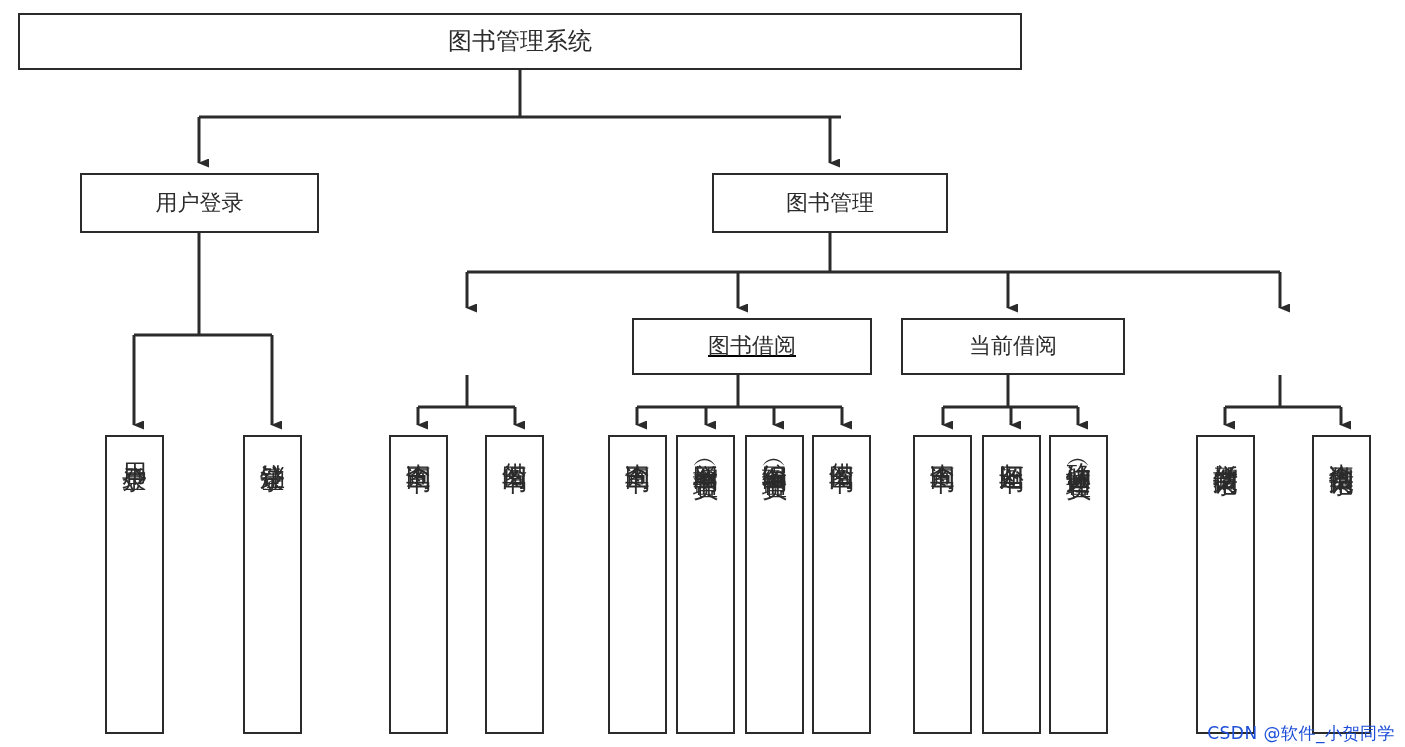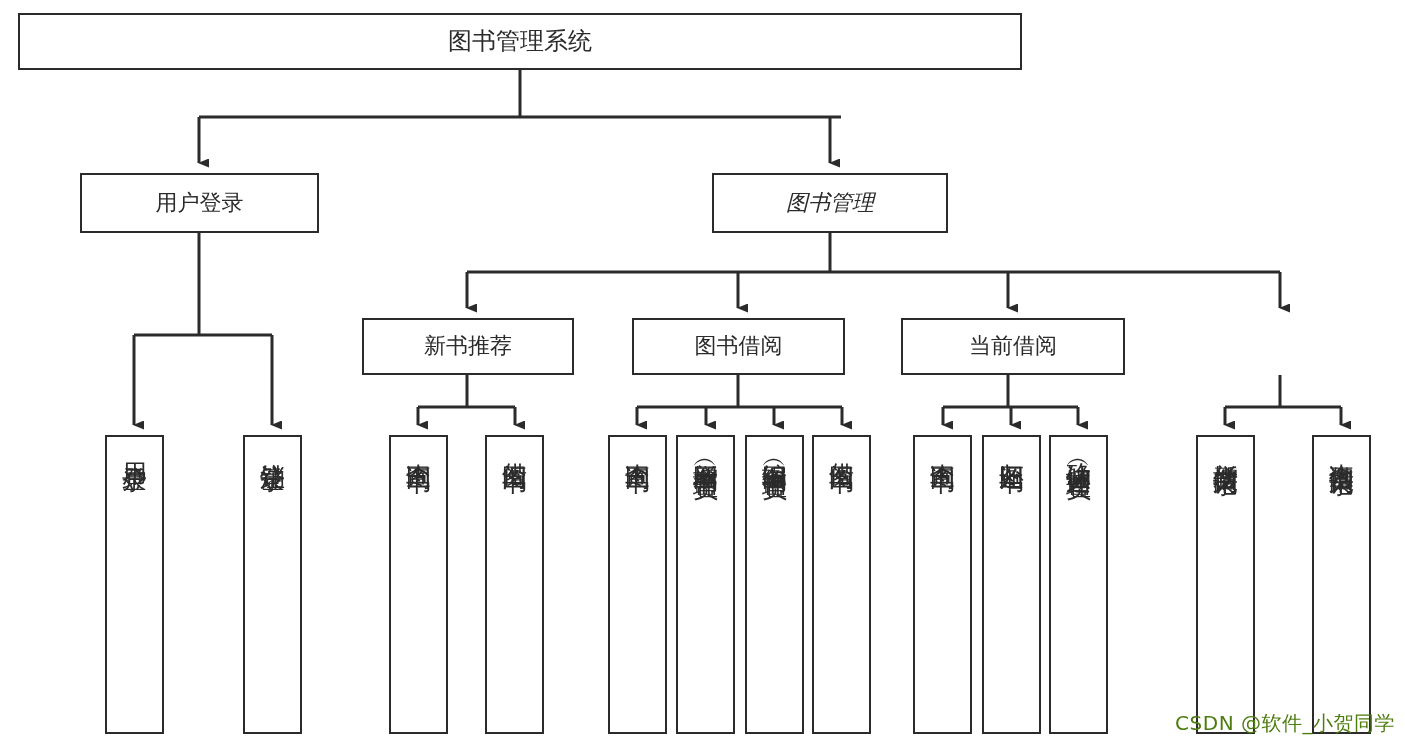--- a/index.html
+++ b/index.html
@@ -52,23 +52,23 @@
   .node-leaf .node-label {
     writing-mode: vertical-rl;
     text-orientation: upright;
     font-size: 25px;
     letter-spacing: 2px;
     line-height: 1;
   }
   #watermark {
     position: absolute;
     right: 10px;
-    bottom: 10px;
-    font-size: 20px;
-    color: #4d7c0f;
+    bottom: 2px;
+    font-size: 17px;
+    color: #1d4ed8;
     font-family: "DejaVu Sans", "Liberation Sans", sans-serif;
     letter-spacing: 0.5px;
     white-space: nowrap;
     pointer-events: none;
   }
 </style>
 </head>
 <body>
 
 <div id="diagram-root">
@@ -135,28 +135,25 @@
     </g>
   </svg>
 
   <div class="node-box node-root" style="left: 18px; top: 13px; width: 1004px; height: 57px;">
     <span class="node-label">图书管理系统</span>
   </div>
 
   <div class="node-box node-l1" style="left: 80px; top: 173px; width: 239px; height: 60px;">
     <span class="node-label">用户登录</span>
   </div>
-  <div class="node-box node-l1" style="left: 712px; top: 173px; width: 236px; height: 60px; font-style: italic;">
+  <div class="node-box node-l1" style="left: 712px; top: 173px; width: 236px; height: 60px;">
     <span class="node-label">图书管理</span>
   </div>
 
-  <div class="node-box node-l2" style="left: 362px; top: 318px; width: 212px; height: 57px;">
-    <span class="node-label">新书推荐</span>
-  </div>
-  <div class="node-box node-l2" style="left: 632px; top: 318px; width: 213px; height: 57px;">
+  <div class="node-box node-l2" style="left: 632px; top: 318px; width: 240px; height: 57px; text-decoration: underline;">
     <span class="node-label">图书借阅</span>
   </div>
   <div class="node-box node-l2" style="left: 901px; top: 318px; width: 224px; height: 57px;">
     <span class="node-label">当前借阅</span>
   </div>
 
   <div class="node-box node-leaf" style="left: 105px; top: 435px; width: 59px; height: 299px;">
     <span class="node-label">用户登录</span>
   </div>
   <div class="node-box node-leaf" style="left: 243px; top: 435px; width: 59px; height: 299px;">

